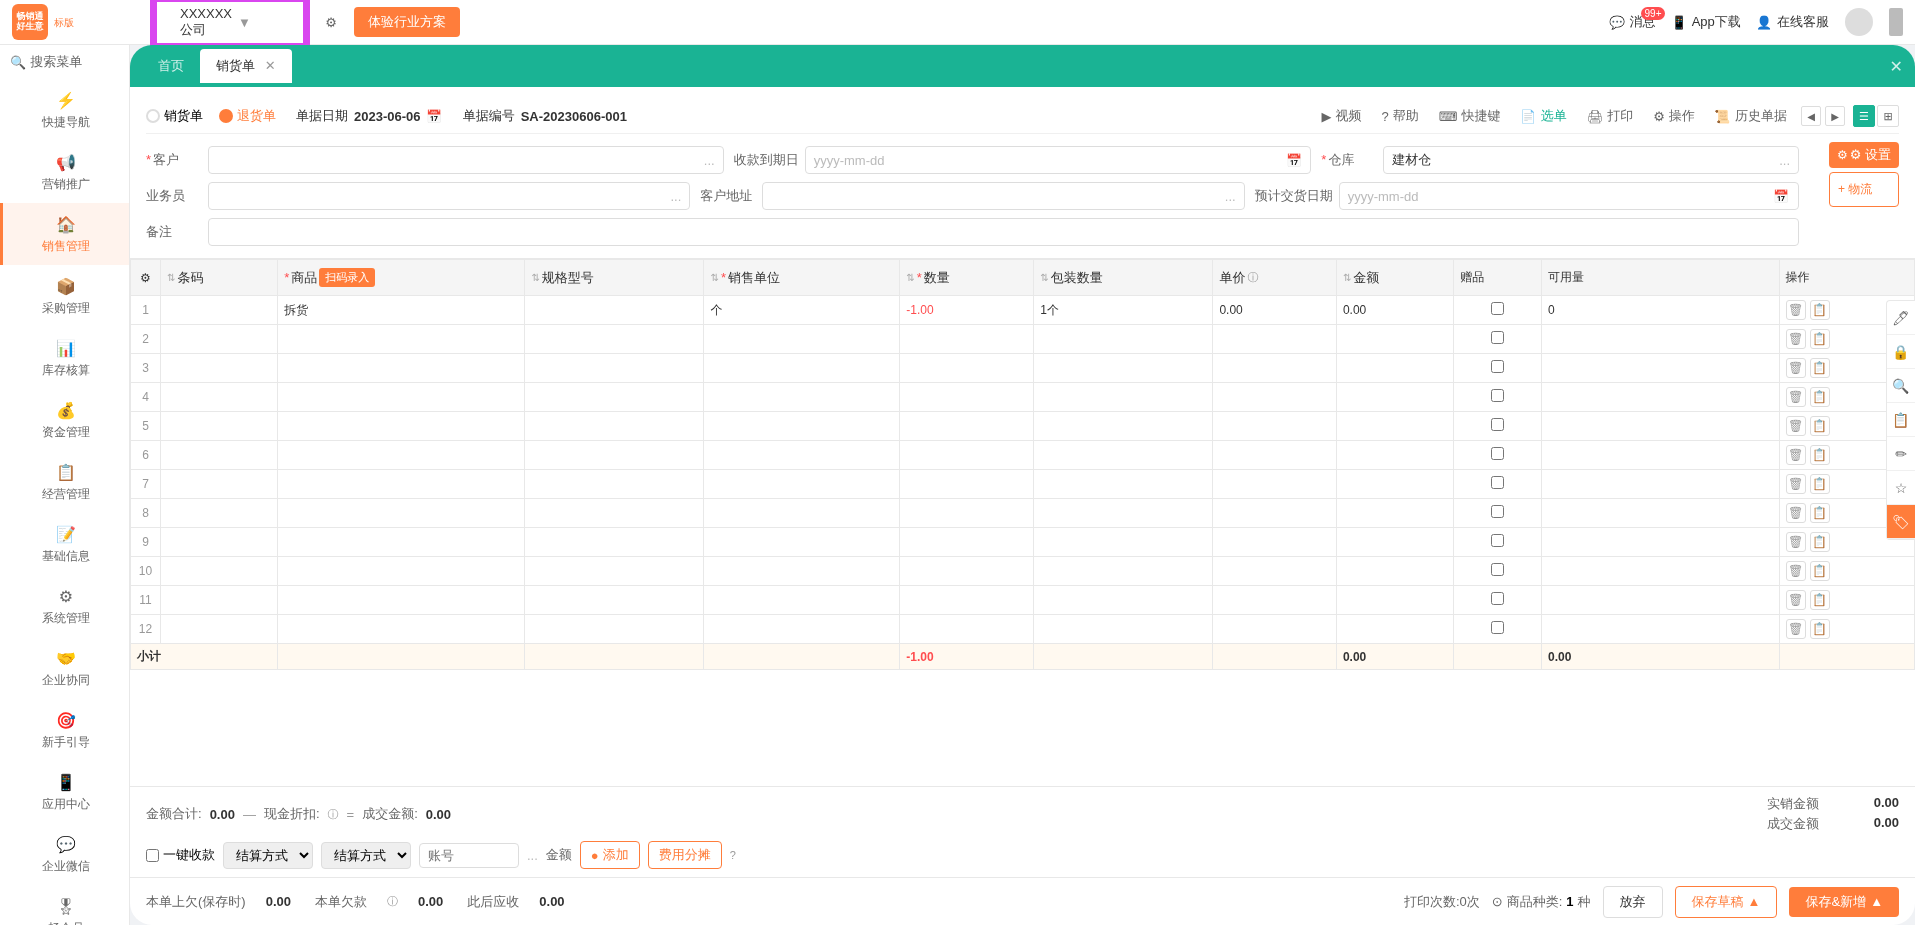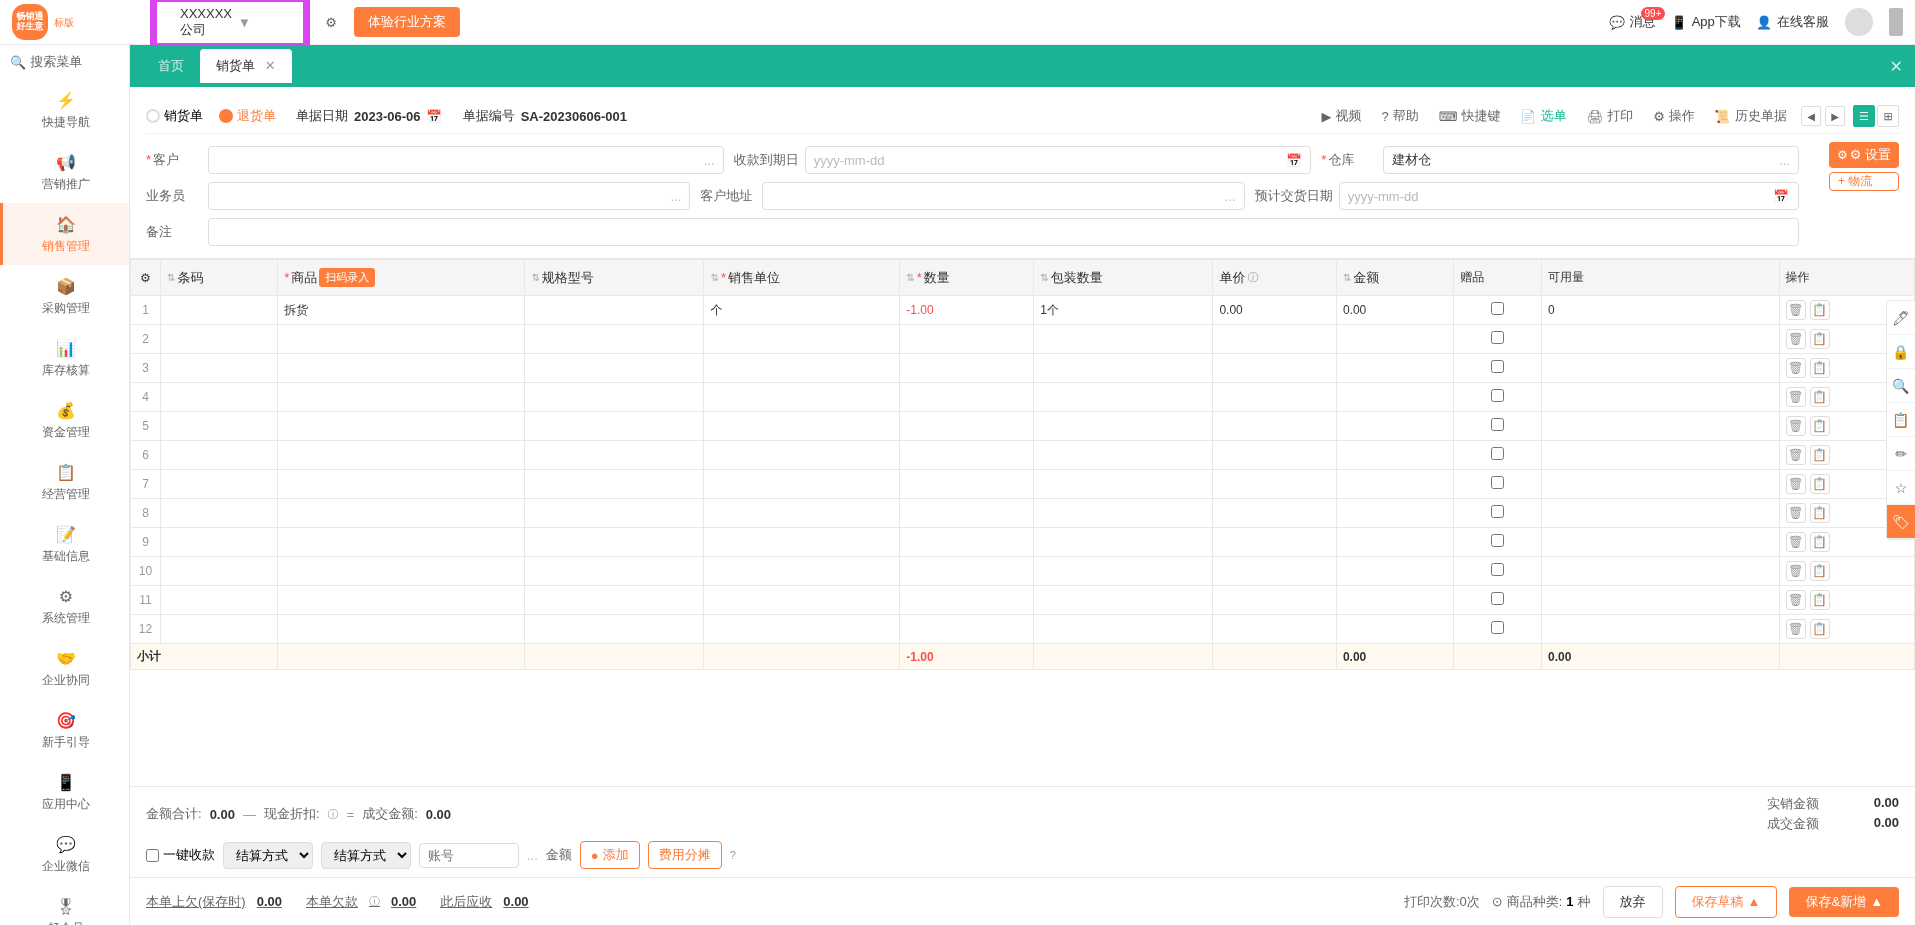--- a/index.html
+++ b/index.html
@@ -1,21 +1,21 @@
 <!DOCTYPE html>
 <html><head>
   <meta charset="utf-8">
   <style>
     * { box-sizing: border-box; margin: 0; padding: 0; font-family: 'Microsoft YaHei', Arial, sans-serif; font-size: 13px; }
     body { background: #f0f2f5; width: 1915px; height: 925px; overflow: hidden; display: flex; flex-direction: column; }
 
     
     .top-bar { height: 45px; background: #fff; display: flex; align-items: center; padding: 0 12px; border-bottom: 1px solid #e8e8e8; flex-shrink: 0; }
     .logo-area { display: flex; align-items: center; width: 130px; }
-    .logo-icon { width: 36px; height: 36px; background: #ff7d3b; border-radius: 13px; display: flex; align-items: center; justify-content: center; color: white; font-size: 10px; font-weight: bold; margin-right: 6px; flex-shrink: 0; }
+    .logo-icon { width: 36px; height: 36px; background: #ff7d3b; border-radius: 6px; display: flex; align-items: center; justify-content: center; color: white; font-size: 10px; font-weight: bold; margin-right: 6px; flex-shrink: 0; }
     .logo-text { font-size: 11px; color: #333; line-height: 1.3; }
     .company-selector { display: flex; align-items: center; border: 7px solid #d946ef; border-radius: 4px; padding: 4px 23px; cursor: pointer; min-width: 160px; margin-left: 8px; }
     .company-selector span { flex: 1; color: #333; }
     .company-selector .arrow { color: #999; margin-left: 6px; }
     .settings-icon-btn { width: 30px; height: 30px; display: flex; align-items: center; justify-content: center; cursor: pointer; margin-left: 6px; color: #666; }
     .trial-btn { background: #ff7d3b; color: white; border: none; border-radius: 4px; padding: 6px 14px; cursor: pointer; margin-left: 8px; font-size: 13px; }
     .top-right { margin-left: auto; display: flex; align-items: center; gap: 16px; }
     .msg-btn { position: relative; display: flex; align-items: center; gap: 4px; cursor: pointer; color: #333; }
     .badge { position: absolute; top: -6px; right: -10px; background: #ff4d4f; color: white; font-size: 10px; border-radius: 8px; padding: 1px 4px; }
     .top-btn { display: flex; align-items: center; gap: 4px; cursor: pointer; color: #333; }
@@ -26,21 +26,21 @@
 
     
     .sidebar { width: 130px; background: #fff; border-right: 1px solid #e8e8e8; display: flex; flex-direction: column; flex-shrink: 0; }
     .sidebar-item { display: flex; flex-direction: column; align-items: center; padding: 10px 0; cursor: pointer; color: #666; border-left: 3px solid transparent; }
     .sidebar-item.active { background: #fff3ed; color: #ff7d3b; border-left-color: #ff7d3b; }
     .sidebar-icon { width: 22px; height: 22px; display: flex; align-items: center; justify-content: center; margin-bottom: 3px; font-size: 16px; }
     .sidebar-label { font-size: 12px; }
     .sidebar-search { display: flex; align-items: center; padding: 8px 10px; gap: 4px; cursor: pointer; color: #666; }
 
     
-    .content-area { flex: 1; display: flex; flex-direction: column; overflow: hidden; }
+    .content-area { flex: 1; display: flex; flex-direction: column; overflow: hidden; border-radius: 22px; }
 
     
     .tab-bar { height: 42px; background: #1ab394; display: flex; align-items: center; padding: 0 12px; flex-shrink: 0; }
     .tab { padding: 8px 16px; cursor: pointer; color: rgba(255,255,255,0.8); border-radius: 4px 4px 0 0; font-size: 13px; }
     .tab.active { background: #fff; color: #333; }
     .tab-close { margin-left: 6px; color: #999; cursor: pointer; }
     .tab-bar-right { margin-left: auto; }
     .close-all-btn { color: rgba(255,255,255,0.8); cursor: pointer; font-size: 16px; }
 
     
@@ -60,21 +60,21 @@
     .view-btn { width: 22px; height: 22px; border: 1px solid #ddd; border-radius: 2px; display: flex; align-items: center; justify-content: center; cursor: pointer; color: #666; font-size: 11px; }
     .view-btn.active { background: #1ab394; color: white; border-color: #1ab394; }
     .form-row { display: flex; align-items: center; gap: 6px; }
     .form-label { color: #666; white-space: nowrap; min-width: 56px; }
     .form-label.required::before { content: '*'; color: #ff4d4f; margin-right: 2px; }
     .form-input { flex: 1; height: 28px; border: 1px solid #ddd; border-radius: 4px; padding: 0 8px; color: #333; display: flex; align-items: center; cursor: pointer; position: relative; }
     .form-input.placeholder { color: #bbb; justify-content: center; }
     .form-input-dots { color: #bbb; margin-left: auto; cursor: pointer; }
     .form-input-icon { color: #bbb; margin-left: 4px; cursor: pointer; }
     .setting-btn { background: #ff7d3b; color: white; border: none; border-radius: 4px; padding: 4px 8px; cursor: pointer; font-size: 12px; display: flex; align-items: center; gap: 2px; }
-    .logistics-btn { background: white; color: #ff7d3b; border: 1px solid #ff7d3b; border-radius: 4px; padding: 0 8px; cursor: pointer; font-size: 12px; display: flex; align-items: center; gap: 2px; }
+    .logistics-btn { background: white; color: #ff7d3b; border: 1px solid #ff7d3b; border-radius: 4px; padding: 8px 8px; cursor: pointer; font-size: 12px; display: flex; align-items: center; gap: 2px; }
 
     
     .table-area { flex: 1; overflow: auto; background: #fff; position: relative; }
     table { width: 100%; border-collapse: collapse; }
     thead tr { background: #f5f5f5; }
     th { padding: 8px 6px; text-align: left; border: 1px solid #e8e8e8; font-weight: normal; color: #333; white-space: nowrap; font-size: 12px; }
     td { padding: 4px 6px; border: 1px solid #e8e8e8; color: #333; font-size: 12px; white-space: nowrap; }
     .row-num { color: #999; text-align: center; width: 30px; }
     .scan-btn { background: #ff7d3b; color: white; border: none; border-radius: 3px; padding: 2px 6px; cursor: pointer; font-size: 11px; }
     .red-text { color: #ff4d4f; }
@@ -93,21 +93,21 @@
     .equals-icon { color: #999; }
     .payment-row { display: flex; align-items: center; gap: 8px; }
     .checkbox-label { display: flex; align-items: center; gap: 4px; cursor: pointer; }
     .payment-select { border: 1px solid #ddd; border-radius: 4px; padding: 4px 8px; min-width: 80px; }
     .payment-input { border: 1px solid #ddd; border-radius: 4px; padding: 4px 8px; width: 100px; }
     .add-btn { background: #fff; color: #ff7d3b; border: 1px solid #ff7d3b; border-radius: 4px; padding: 4px 10px; cursor: pointer; display: flex; align-items: center; gap: 4px; }
     .expense-btn { background: #fff; color: #ff7d3b; border: 1px solid #ff7d3b; border-radius: 4px; padding: 4px 10px; cursor: pointer; }
 
     
     .status-bar { height: 48px; background: #fff; border-top: 1px solid #e8e8e8; display: flex; align-items: center; padding: 0 16px; gap: 24px; flex-shrink: 0; }
-    .status-item { display: flex; align-items: center; gap: 11px; color: #666; text-decoration: underline; }
+    .status-item { display: flex; align-items: center; gap: 20px; color: #666; }
     .status-value { color: #333; font-weight: bold; }
     .status-right { margin-left: auto; display: flex; align-items: center; gap: 12px; }
     .abandon-btn { border: 1px solid #ddd; background: #fff; color: #333; border-radius: 4px; padding: 6px 16px; cursor: pointer; }
     .save-draft-btn { border: 1px solid #ff7d3b; background: #fff; color: #ff7d3b; border-radius: 4px; padding: 6px 16px; cursor: pointer; display: flex; align-items: center; gap: 4px; }
     .save-new-btn { background: #ff7d3b; color: white; border: none; border-radius: 4px; padding: 6px 16px; cursor: pointer; display: flex; align-items: center; gap: 4px; }
 
     .info-icon { color: #999; font-size: 11px; cursor: pointer; }
     .required-star { color: #ff4d4f; }
     
     .col-header { display: flex; align-items: center; gap: 2px; }

